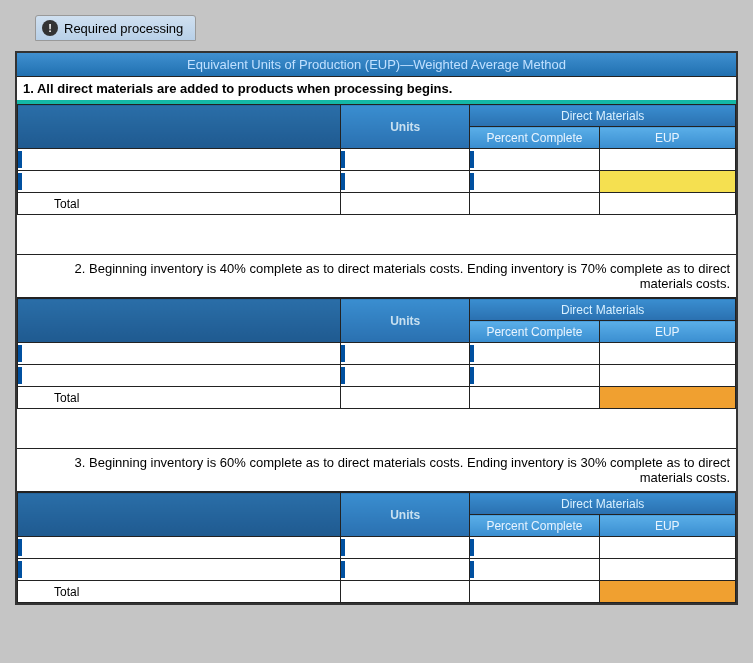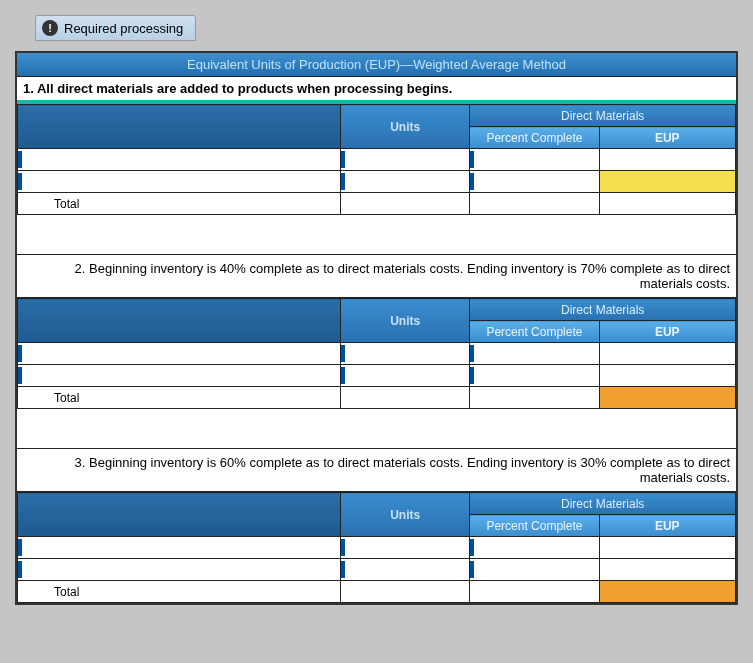--- a/index.html
+++ b/index.html
@@ -136,21 +136,21 @@
       background: #f0a030;
     }
     .spacer {
       height: 40px;
       background: #fff;
       border-bottom: 1px solid #222;
     }
     .col-desc { width: 45%; }
     .col-units { width: 18%; }
     .col-pc { width: 18%; }
-    .col-eup { width: 19%; font-weight: bold; }
+    .col-eup { width: 19%; }
   </style>
 </head>
 <body>
 
 
 
 <div class="tab">
   <span class="tab-icon">!</span>
   <span>Required processing</span>
 </div>

